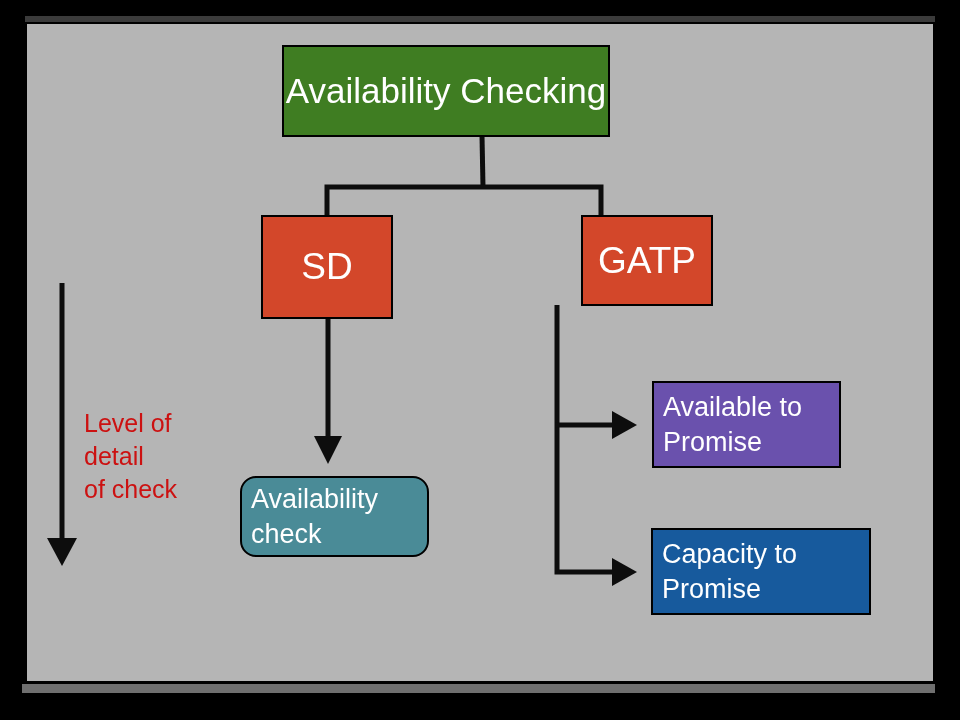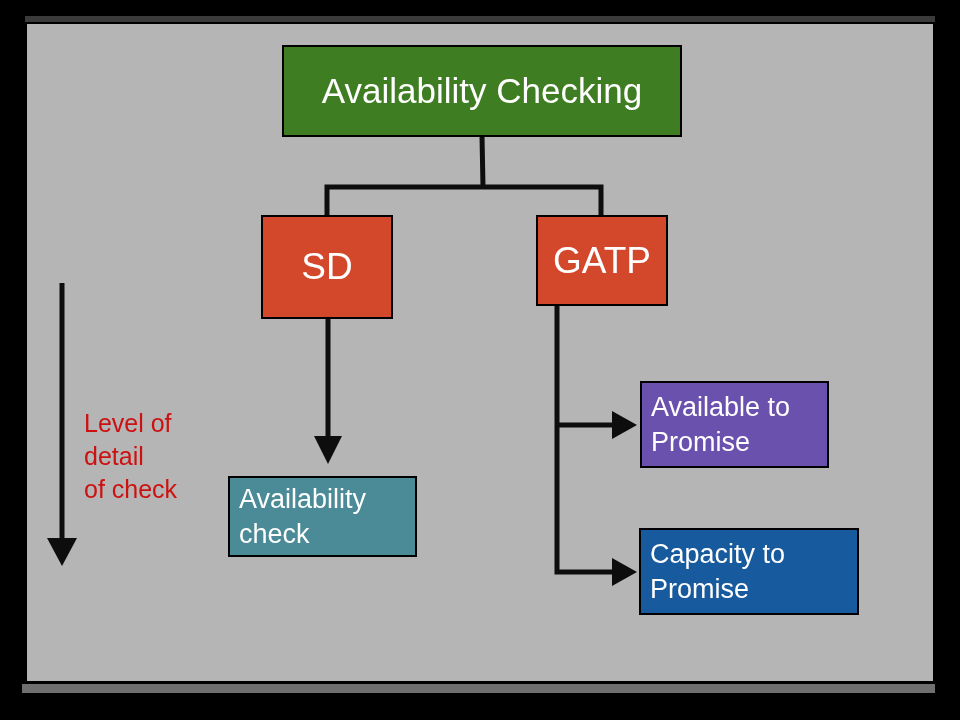--- a/index.html
+++ b/index.html
@@ -52,25 +52,25 @@
   .node {
     position: absolute;
     z-index: 2;
     box-sizing: border-box;
     border: 2px solid #000000;
     color: #ffffff;
     display: flex;
     align-items: center;
   }
   .node.center { justify-content: center; }
-  .node-root  { left: 282px; top: 45px;  width: 400px; height: 92px; font-size: 35px; }
+  .node-root  { left: 282px; top: 45px;  width: 328px; height: 92px; font-size: 35px; }
   .node-sd    { left: 261px; top: 215px; width: 132px; height: 104px; font-size: 37px; }
   .node-gatp  { left: 536px; top: 215px; width: 132px; height: 91px; font-size: 37px; }
-  .node-small { font-size: 27px; line-height: 35px; padding-left: 9px; padding-right: 10px; }
-  .node-avcheck { left: 228px; top: 476px; width: 189px; height: 81px; }
+  .node-small { font-size: 27px; line-height: 35px; padding-left: 9px; padding-right: 10px; margin-left: 12px; }
+  .node-avcheck { left: 228px; top: 476px; width: 189px; height: 81px; border-radius: 16px; }
   .node-atp     { left: 640px; top: 381px; width: 189px; height: 87px; }
   .node-ctp     { left: 639px; top: 528px; width: 220px; height: 87px; }
   .annotation {
     position: absolute;
     left: 84px;
     top: 407px;
     z-index: 2;
     font-size: 25px;
     line-height: 33px;
     white-space: pre-line;
@@ -114,21 +114,21 @@
   </svg>
 
   <div class="node center node-root" style="background-color: rgb(63, 125, 34);">
     <span>Availability Checking</span>
   </div>
 
   <div class="node center node-sd" style="background-color: rgb(211, 71, 42);">
     <span>SD</span>
   </div>
 
-  <div class="node center node-gatp" style="background-color: rgb(211, 71, 42);">
+  <div class="node center node-gatp" style="background-color: rgb(211, 71, 42); margin-left: 45px;">
     <span>GATP</span>
   </div>
 
   <div class="node node-small node-avcheck" style="background-color: rgb(74, 139, 151);">
     <span>Availability check</span>
   </div>
 
   <div class="node node-small node-atp" style="background-color: rgb(106, 81, 173);">
     <span>Available to Promise</span>
   </div>

